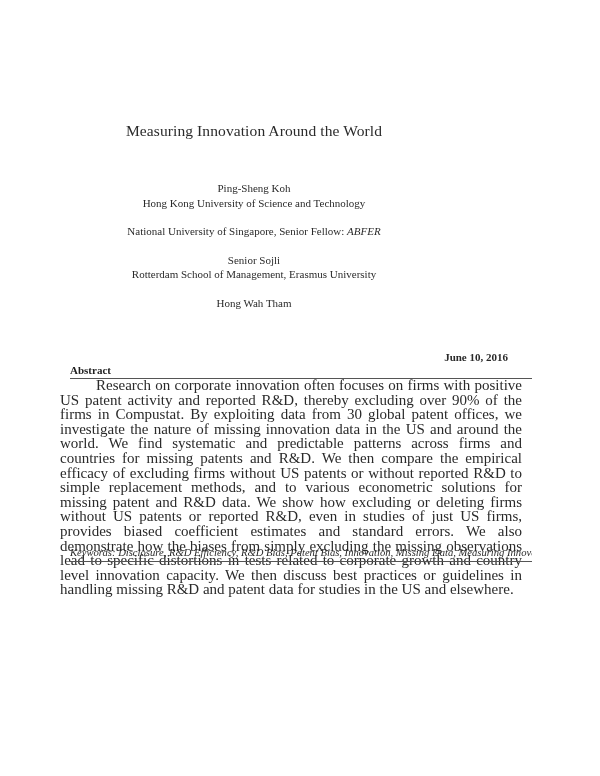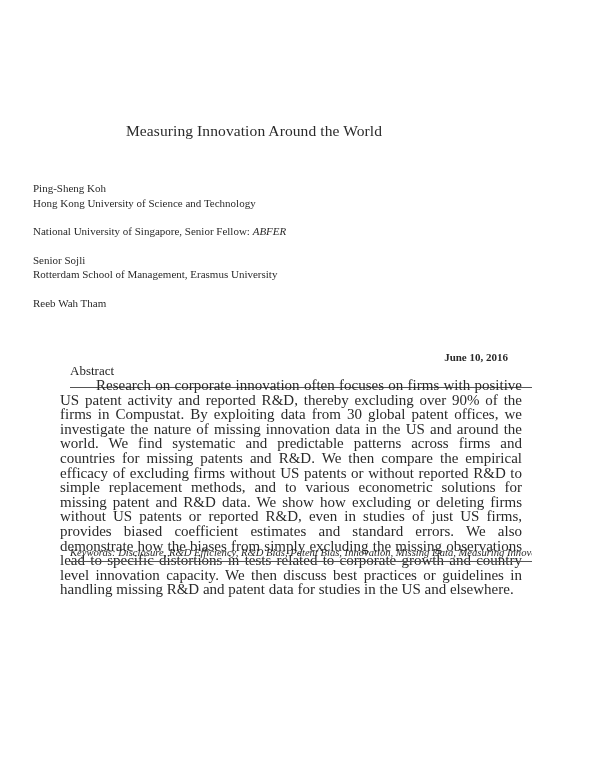--- a/index.html
+++ b/index.html
@@ -27,25 +27,24 @@
       left: 0; right: 0;
       text-align: center;
       font-size: 15.5px;
       letter-spacing: 0.1px;
       color: #2a2a2a;
     }
     .authors {
       position: absolute;
       top: 181px;
       left: 0; right: 0;
-      text-align: left;
+      text-align: center;
       font-size: 11px;
       line-height: 14.5px;
       color: #2a2a2a;
-      padding-left: 33px;
     }
     .author {
       margin: 0 0 14px 0;
     }
     .author .name, .author .affil {
       display: block;
     }
     .author .affil em {
       font-style: italic;
     }
@@ -56,25 +55,25 @@
       text-align: right;
       font-size: 11px;
       color: #2a2a2a;
       font-weight: bold;
     }
     .abstract-head {
       position: absolute;
       top: 364px;
       left: 70px;
       width: 462px;
-      font-size: 13px;
-      font-weight: normal;
+      font-size: 11px;
+      font-weight: bold;
       color: #1f1f1f;
       border-bottom: 1px solid #555555;
-      padding-bottom: 10px;
+      padding-bottom: 1px;
       line-height: 13px;
     }
     .abstract-body {
       position: absolute;
       top: 378px;
       left: 60px;
       width: 462px;
       font-size: 15px;
       line-height: 14.6px;
       text-align: justify;
@@ -110,21 +109,21 @@
       <span class="affil"><span>Hong Kong University of Science and Technology</span><em></em></span>
     </div>
     <div class="author">
       <span class="affil"><span>National University of Singapore, Senior Fellow: </span><em>ABFER</em></span>
     </div>
     <div class="author">
       <span class="name">Senior Sojli</span>
       <span class="affil"><span>Rotterdam School of Management, Erasmus University</span><em></em></span>
     </div>
     <div class="author">
-      <span class="name">Reeb Wah Tham</span>
+      <span class="name">Hong Wah Tham</span>
     </div>
   </div>
 
   <div class="date">June 10, 2016</div>
 
   <div class="abstract-head">Abstract</div>
 
   <p class="abstract-body">Research on corporate innovation often focuses on firms with positive US patent activity and reported R&amp;D, thereby excluding over 90% of the firms in Compustat. By exploiting data from 30 global patent offices, we investigate the nature of missing innovation data in the US and around the world. We find systematic and predictable patterns across firms and countries for missing patents and R&amp;D. We then compare the empirical efficacy of excluding firms without US patents or without reported R&amp;D to simple replacement methods, and to various econometric solutions for missing patent and R&amp;D data. We show how excluding or deleting firms without US patents or reported R&amp;D, even in studies of just US firms, provides biased coefficient estimates and standard errors. We also demonstrate how the biases from simply excluding the missing observations lead to specific distortions in tests related to corporate growth and country level innovation capacity. We then discuss best practices or guidelines in handling missing R&amp;D and patent data for studies in the US and elsewhere.</p>
 
   <div class="keywords">Keywords: Disclosure, R&amp;D Efficiency, R&amp;D Bias, Patent Bias, Innovation, Missing Data, Measuring Innovation</div>

